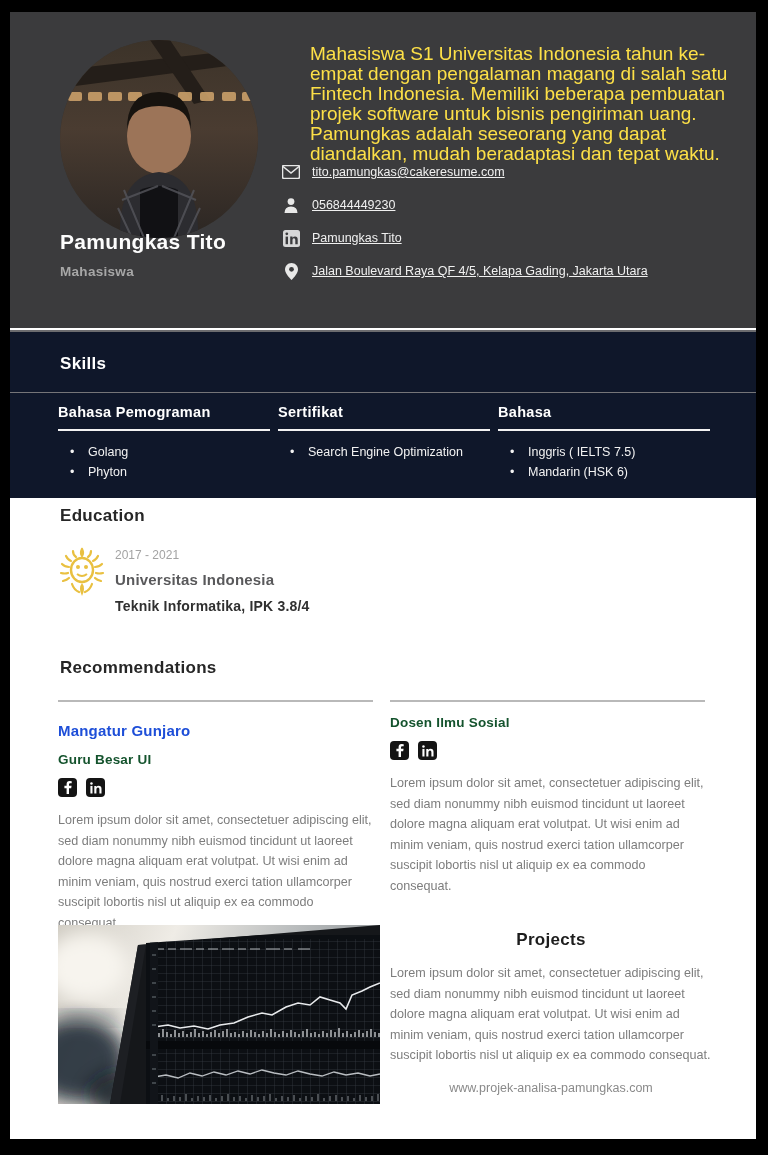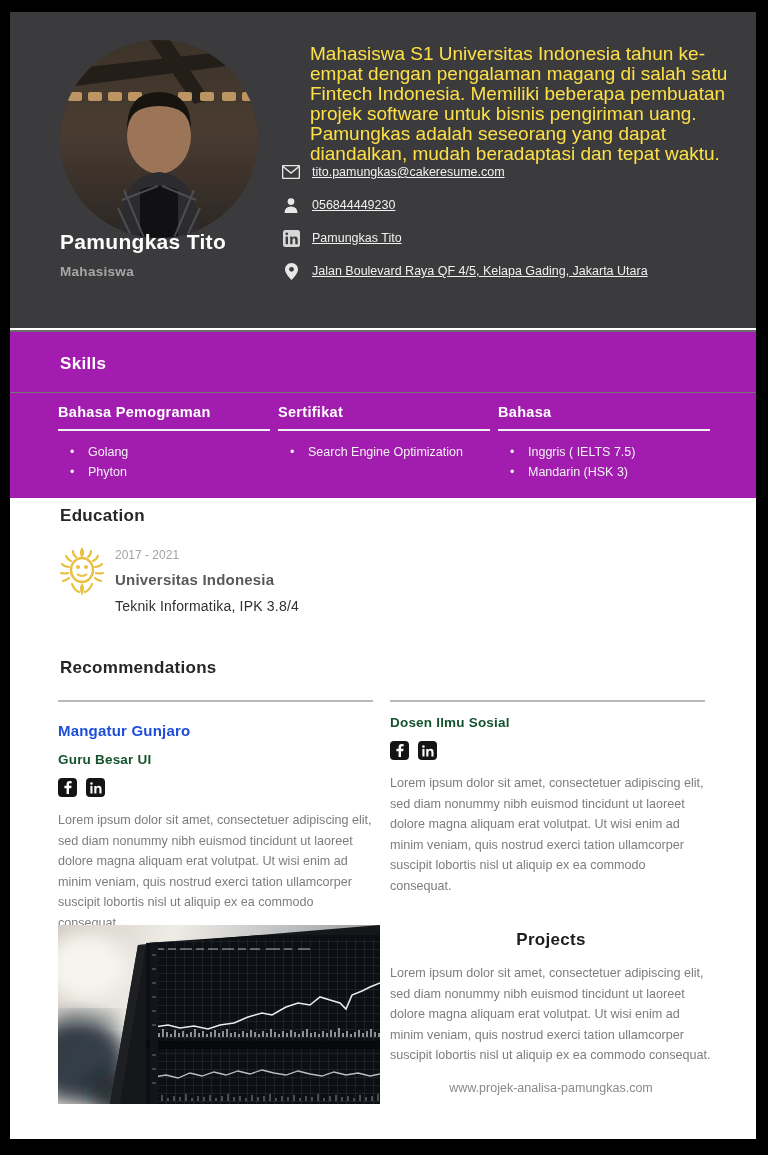--- a/index.html
+++ b/index.html
@@ -25,37 +25,37 @@
   .person-role { position:absolute; left:50px; top:252px; color:#a7a7a7; font-size:13.5px; font-weight:bold; letter-spacing:.3px; }
   .summary {
     position:absolute; left:272px; top:32px; width:438px;
     color:#fde047; font-size:19px; line-height:20px;margin-left:28px;
   }
   .contacts { position:absolute; left:272px; top:150px; width:450px; }
   .contact-row { display:flex; align-items:center; height:20px; margin-bottom:13px; }
   .contact-row .cicon { width:18px; height:18px; margin-right:12px; flex:0 0 18px; display:flex; align-items:center; justify-content:center; }
   .contact-row .ctext { color:#f0f0f0; font-size:12.5px;text-decoration:underline; }
   
-  .skills-band { position:absolute; left:0; top:318px; width:746px; height:168px; background:#a21caf; border-top:2px solid #6c6c6f; }
+  .skills-band { position:absolute; left:0; top:318px; width:746px; height:168px; background:#0f172a; border-top:2px solid #6c6c6f; }
   .skills-title { position:absolute; left:50px; top:22px; color:#fff; font-size:17px; font-weight:bold; letter-spacing:.3px; }
   .skills-hr { position:absolute; left:0; top:60px; width:746px; height:1px; background:#757578; }
   .skill-col { position:absolute; top:72px; width:212px; }
   .skill-col.c0 { left:48px; } .skill-col.c1 { left:268px; } .skill-col.c2 { left:488px; }
   .skill-col .gtitle { color:#fff; font-size:14.5px; font-weight:bold; letter-spacing:.3px; }
   .skill-col .gline { height:2px; background:#f2f2f2; margin-top:9px; }
   .skill-col ul { list-style:none; margin-top:11px; }
   .skill-col li { color:#f2f2f2; font-size:12.5px; line-height:20px; padding-left:30px; position:relative; }
   .skill-col li::before { content:"•"; position:absolute; left:12px; color:#f2f2f2; }
   
   .edu-title { position:absolute; left:50px; top:494px; color:#262626; font-size:17px; font-weight:bold; letter-spacing:.3px; }
   .edu-logo { position:absolute; left:48px; top:534px; width:48px; height:54px; }
   .edu-block { position:absolute; left:105px; top:536px; }
   .edu-period { color:#a3a3a3; font-size:12px; }
   .edu-school { color:#59595b; font-size:15px; font-weight:bold; margin-top:9px; letter-spacing:.2px; }
-  .edu-detail { color:#303030; font-size:14px; font-weight:normal; margin-top:10px; letter-spacing:.2px; }
+  .edu-detail { color:#303030; font-size:14px; font-weight:bold; margin-top:10px; letter-spacing:.2px; }
   
   .rec-title { position:absolute; left:50px; top:646px; color:#262626; font-size:17px; font-weight:bold; letter-spacing:.3px; }
   .rec-col { position:absolute; top:688px; width:315px; }
   .rec-col.c0 { left:48px; } .rec-col.c1 { left:380px; }
   .rec-hr { height:2px; background:#b9b9b9; }
   .rec-name { color:#1d4ed8; font-size:15px; margin-top:20px; font-weight:bold; letter-spacing:.2px; }
   .rec-role { color:#14532d; font-size:13.5px; font-weight:bold; margin-top:13px; letter-spacing:.2px; }
   .rec-icons { display:flex; gap:9px; margin-top:11px; }
   .social-btn { width:19px; height:19px; background:#141414; border-radius:4px; display:flex; align-items:center; justify-content:center; }
   .rec-text { color:#7d7d7d; font-size:12.6px; line-height:20.5px; margin-top:13px; }
@@ -171,21 +171,21 @@
       <div class="gline"></div>
       <ul>
         <li>Search Engine Optimization</li>
       </ul>
     </div>
     <div class="skill-col c2">
       <div class="gtitle">Bahasa</div>
       <div class="gline"></div>
       <ul>
         <li>Inggris ( IELTS 7.5)</li>
-        <li>Mandarin (HSK 3)</li>
+        <li>Mandarin (HSK 6)</li>
       </ul>
     </div>
   </div>
 
   <div class="edu-title">Education</div>
   <div class="edu-logo">
     <svg viewBox="0 0 48 54" width="48" height="54">
       <g fill="none" stroke="#e9c040" stroke-width="2.2" stroke-linecap="round">
         <path d="M24 3 q-2 4 0 7 q2 -3 0 -7"></path>
         <path d="M15 5 q0 4 3 6"></path>

